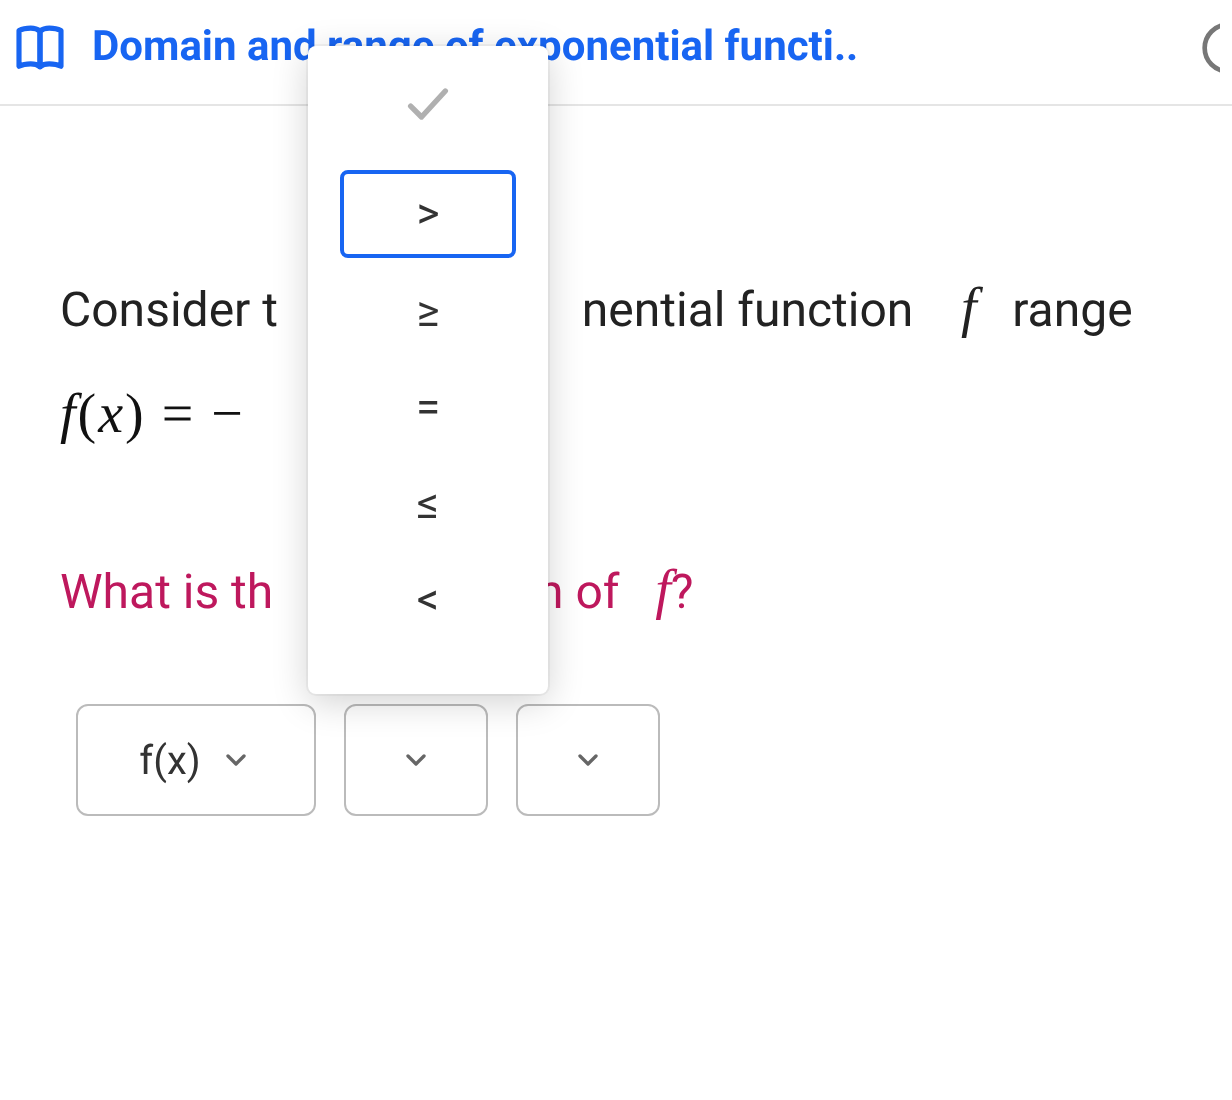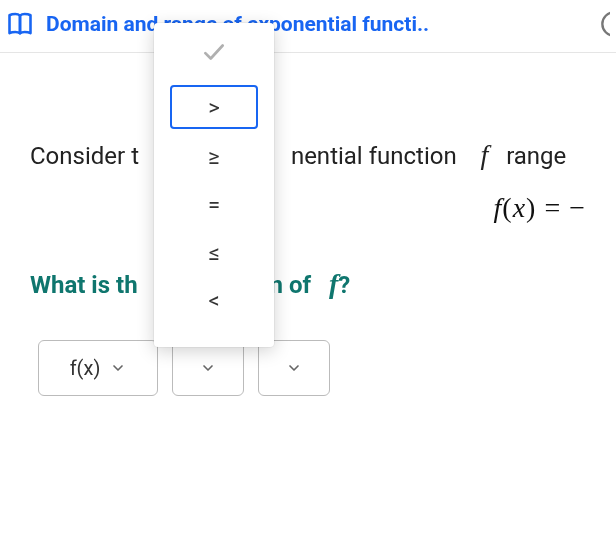--- a/index.html
+++ b/index.html
@@ -6,23 +6,23 @@
   html, body { width: 616px; height: 550px; font-family: -apple-system, BlinkMacSystemFont, "Segoe UI", Roboto, "Helvetica Neue", Arial, sans-serif; background: #fff; overflow: hidden; }
   .header { display: flex; align-items: center; padding: 10px 6px 14px 6px; border-bottom: 1px solid #e5e5e5; }
   .book-icon { width: 28px; height: 28px; flex: none; color: #1865F2; margin-right: 12px; }
   .title { color: #1865F2; font-size: 21px; font-weight: 700; white-space: nowrap; overflow: hidden; text-overflow: clip; }
   .spacer { flex: 1; }
   .right-partial { width: 10px; height: 28px; overflow: hidden; flex: none; }
   .right-partial svg { display: block; }
   .content { position: relative; padding: 30px 30px 0 30px; }
   .line1 { font-size: 24px; color: #222; line-height: 1.6; margin-top: 50px; }
   .math-f-italic { font-family: "Times New Roman", serif; font-style: italic; font-size: 28px; }
-  .eqline { font-family: "Times New Roman", serif; font-size: 28px; color: #111; margin-top: 14px; letter-spacing: 1px; text-align: right; }
+  .eqline { font-family: "Times New Roman", serif; font-size: 28px; color: #111; margin-top: 14px; letter-spacing: 1px; }
   .eqline .fi { font-style: italic; }
-  .qline { font-size: 24px; font-weight: 700; color: #0f766e; margin-top: 44px; }
+  .qline { font-size: 24px; font-weight: 400; color: #be185d; margin-top: 56px; }
   .selects { display: flex; gap: 14px; margin-top: 40px; margin-left: 8px; }
   .selbox {
     border: 1.5px solid #bbb; border-radius: 6px;
     height: 56px; display: flex; align-items: center; justify-content: center;
     gap: 10px; padding: 0 18px; font-size: 20px; color: #333; cursor: pointer;
   }
   .selbox.wide { min-width: 120px; }
   .selbox.narrow { min-width: 72px; }
   .chev { width: 16px; height: 16px; color: #666; }
   

